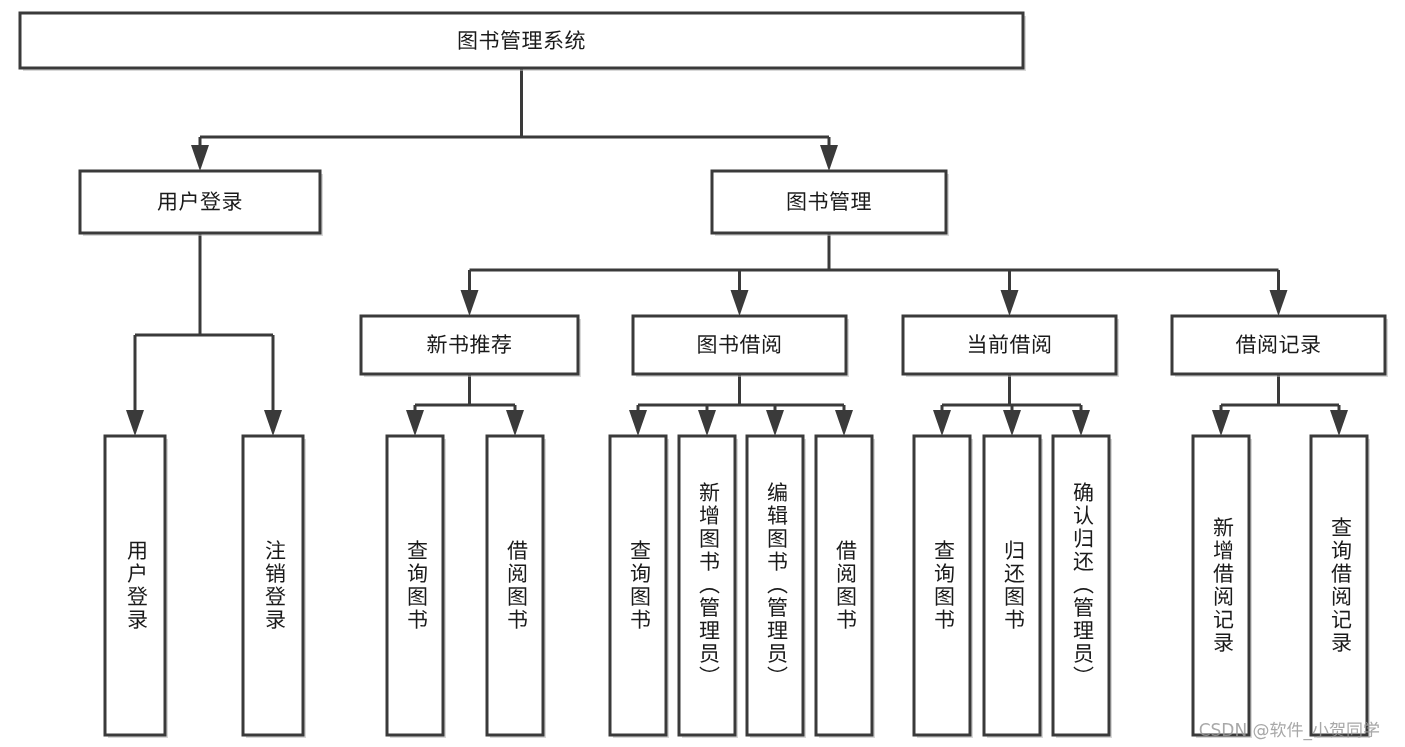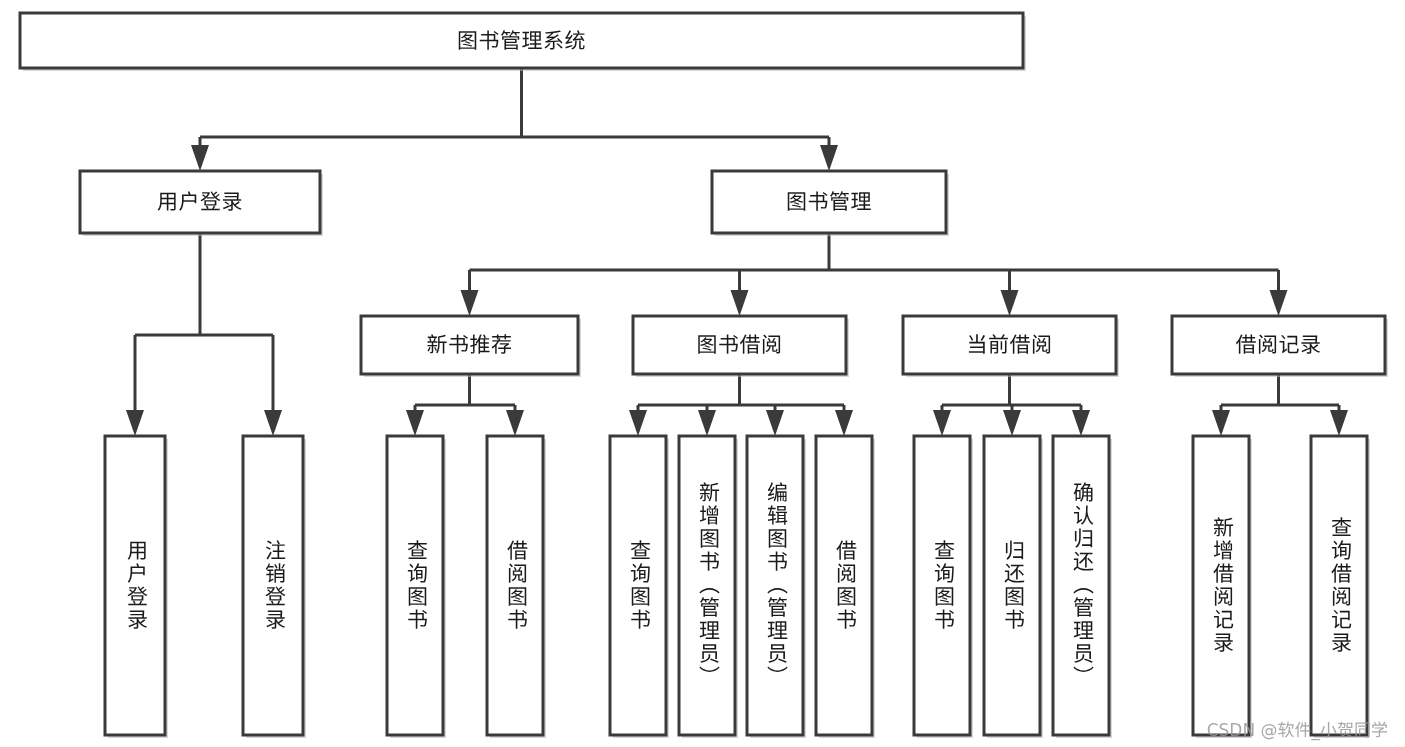--- a/index.html
+++ b/index.html
@@ -65,21 +65,21 @@
     display: flex;
     align-items: center;
     justify-content: center;
     text-align: center;
     white-space: nowrap;
     pointer-events: none;
     user-select: none;
   }
   #watermark {
     position: absolute;
-    right: 12px;
+    right: 20px;
     bottom: 6px;
     font-family: "DejaVu Sans", "Liberation Sans", sans-serif;
     font-size: 17px;
     color: #9a9a9a;
     opacity: 0.85;
     white-space: nowrap;
     user-select: none;
   }
 </style>
 </head>

